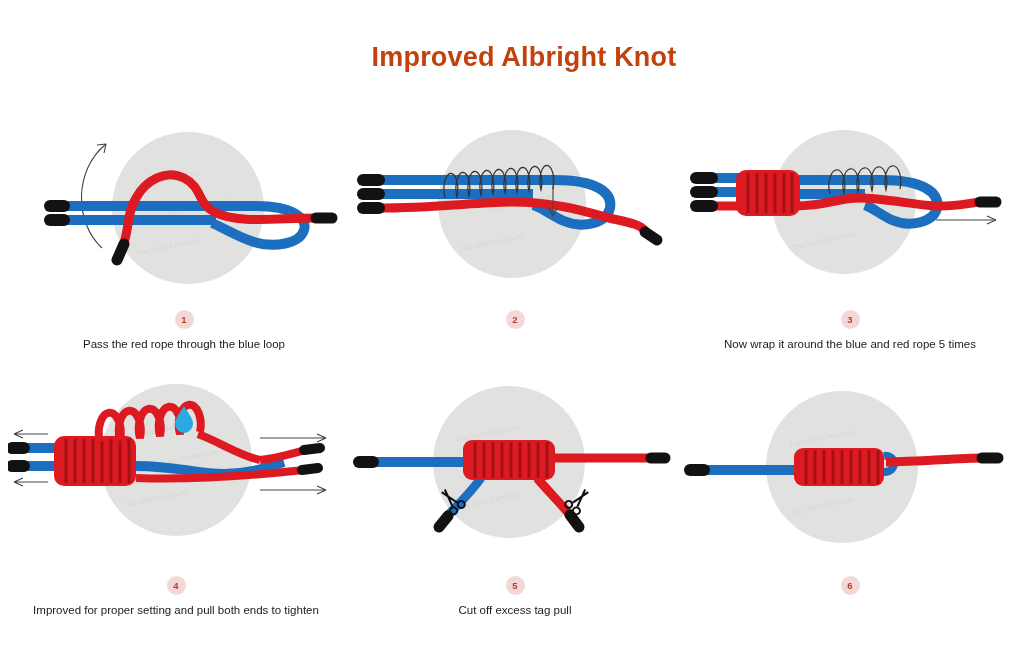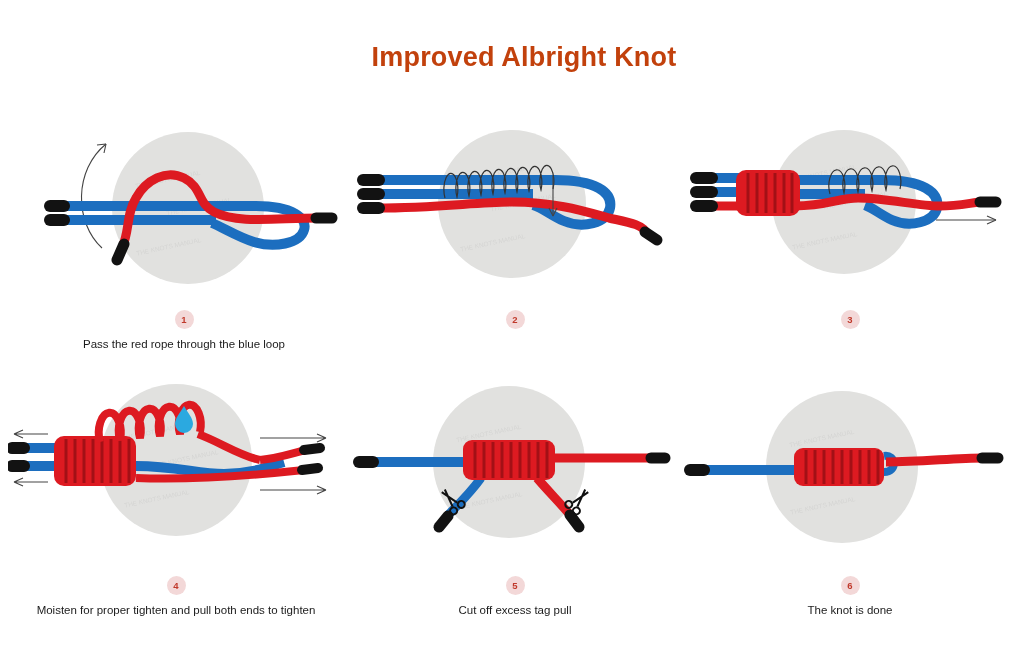--- a/index.html
+++ b/index.html
@@ -122,20 +122,21 @@
       </g>
       <g>
         <path class="spiral" d="M148,78 a8,16 0 1 1 14,-1 a8,16 0 1 1 14,-1 a8,16 0 1 1 14,-1 a8,16 0 1 1 14,-1 a8,16 0 1 1 14,-1"></path>
       </g>
       <g>
         <path class="thin" d="M254,104 H314"></path>
         <path class="thin" d="M314,104 l-9,-4 M314,104 l-9,4"></path>
       </g>
     </svg>
     <div class="badge">3</div>
+    <p class="caption">Now wrap it around the blue and red rope 5 times</p>
   </section>
 
   <section class="panel p4">
     <svg width="336" height="200" viewBox="0 0 336 200">
       <circle cx="168" cy="88" r="76" fill="#E1E1DF"></circle>
       <g transform="rotate(-12 168 88)">
         <text class="wm" x="120" y="58">THE KNOTS MANUAL</text>
         <text class="wm" x="145" y="91">THE KNOTS MANUAL</text>
         <text class="wm" x="108" y="124">THE KNOTS MANUAL</text>
       </g>
@@ -164,21 +165,21 @@
         <path class="thin" d="M40,62 H6 M6,62 l9,-4 M6,62 l9,4"></path>
         <path class="thin" d="M40,110 H6 M6,110 l9,-4 M6,110 l9,4"></path>
         <path class="thin" d="M252,66 H318 M318,66 l-9,-4 M318,66 l-9,4"></path>
         <path class="thin" d="M252,118 H318 M318,118 l-9,-4 M318,118 l-9,4"></path>
       </g>
       <g>
         <path d="M176,34 C180,41 185,46 185,52 A9,9 0 1 1 167,52 C167,46 172,41 176,34" fill="#2BA9E0"></path>
       </g>
     </svg>
     <div class="badge">4</div>
-    <p class="caption">Moisten for proper tighten and pull both ends to tighten</p>
+    <p class="caption">Improved for proper setting and pull both ends to tighten</p>
   </section>
 
   <section class="panel p5">
     <svg width="336" height="200" viewBox="0 0 336 200">
       <circle cx="162" cy="90" r="76" fill="#E1E1DF"></circle>
       <g transform="rotate(-12 162 90)">
         <text class="wm" x="115" y="60">THE KNOTS MANUAL</text>
         <text class="wm" x="140" y="93">THE KNOTS MANUAL</text>
         <text class="wm" x="102" y="126">THE KNOTS MANUAL</text>
       </g>
@@ -233,16 +234,15 @@
       <g>
         <rect x="112" y="76" width="90" height="38" rx="9" fill="#DD1A21"></rect>
         <path class="stripe" d="M124,78 V112 M133,78 V112 M142,78 V112 M151,78 V112 M160,78 V112 M169,78 V112 M178,78 V112 M187,78 V112 M196,78 V112"></path>
       </g>
       <g>
         <path class="tip" stroke-width="12" d="M8,98 H22"></path>
         <path class="tip" stroke-width="11" d="M300,86 H316"></path>
       </g>
     </svg>
     <div class="badge">6</div>
-    <p class="caption">The knot is done</p>
   </section>
 
 </div>
 
 </body></html>

